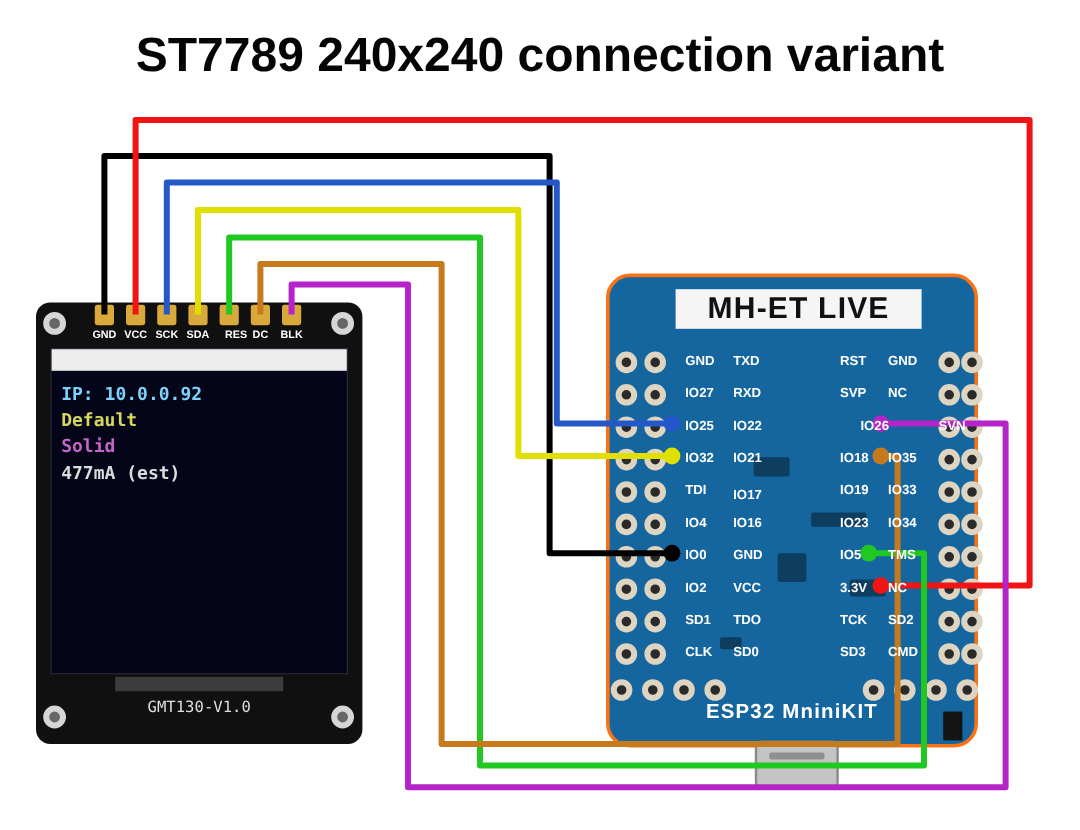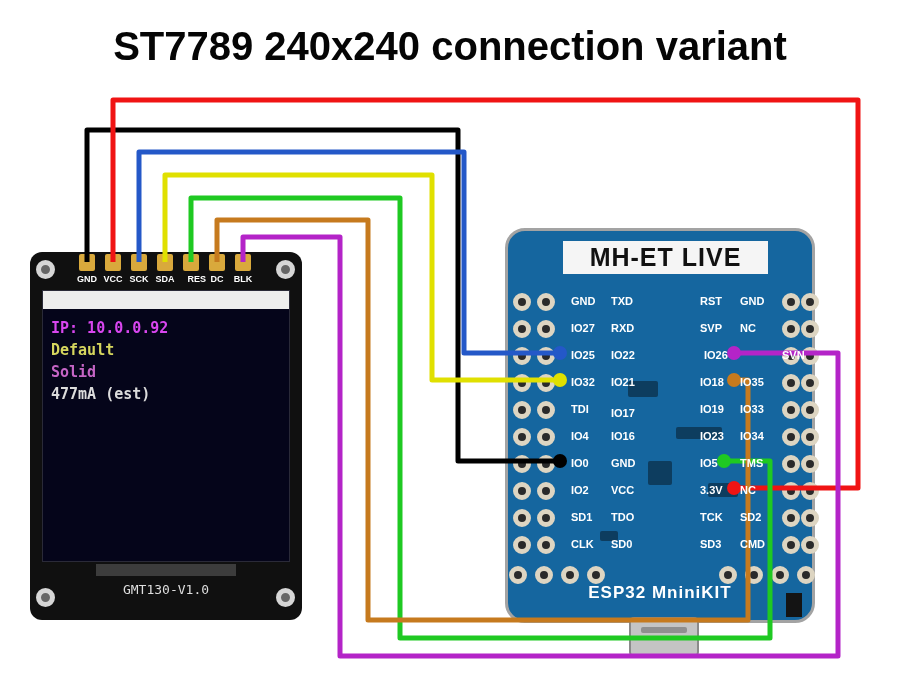--- a/index.html
+++ b/index.html
@@ -19,21 +19,21 @@
           border:1px solid #2a2a38;box-sizing:border-box;}
   .screen-topbar{position:absolute;left:0;top:0;width:100%;height:18px;background:#ededed;}
   .screen-lines{position:absolute;left:8px;top:26px;font-family:"DejaVu Sans Mono",monospace;
                 font-size:15px;font-weight:bold;line-height:22px;white-space:pre;}
   .flex-cable{position:absolute;left:66px;top:312px;width:140px;height:12px;background:#3c3c3c;}
   .display-caption{position:absolute;left:0;width:100%;text-align:center;color:#dedede;
                    font-family:"DejaVu Sans Mono",monospace;font-size:13px;}
 
   
   .esp-board{position:absolute;left:505px;top:228px;width:310px;height:395px;background:#15669f;
-             border:3px solid #a3a3a3;border-radius:20px;box-sizing:border-box;}
+             border:3px solid #f97316;border-radius:20px;box-sizing:border-box;}
   .esp-brand{position:absolute;left:55px;top:10px;width:205px;height:33px;background:#f5f5f5;
              color:#111;font-size:25px;font-weight:800;text-align:center;line-height:33px;letter-spacing:1px;}
   .esp-label{position:absolute;font-size:11px;font-weight:bold;color:#fff;z-index:6;white-space:nowrap;}
   .esp-hole{position:absolute;width:8px;height:8px;border-radius:50%;background:#2a2a2a;
             border:5px solid #ddd5c2;}
   .esp-name{position:absolute;left:0;top:352px;width:100%;text-align:center;color:#fff;
             font-size:17px;font-weight:bold;letter-spacing:1px;}
   .usb{position:absolute;left:121px;top:386px;width:70px;height:40px;background:#c4c4c4;
        border:2px solid #8a8a8a;border-radius:5px;box-sizing:border-box;}
   .usb-slot{position:absolute;left:10px;top:8px;width:46px;height:6px;background:#8f8f8f;border-radius:2px;}
@@ -51,21 +51,21 @@
   <div class="title">ST7789 240x240 connection variant</div>
 
   <div class="display-board" id="display-board">
     <div class="mhole" style="left:6px;top:8px;"></div>
     <div class="mhole" style="left:246px;top:8px;"></div>
     <div class="mhole" style="left:6px;top:336px;"></div>
     <div class="mhole" style="left:246px;top:336px;"></div>
 
     <div class="screen">
       <div class="screen-topbar"></div>
-      <div class="screen-lines" id="screen-lines"><div style="color: #d946ef;">IP: 10.0.0.92</div><div style="color: rgb(214, 214, 94);">Default</div><div style="color: rgb(197, 101, 197);">Solid</div><div style="color: rgb(220, 220, 220);">477mA (est)</div></div>
+      <div class="screen-lines" id="screen-lines"><div style="color: #7dd3fc;">IP: 10.0.0.92</div><div style="color: rgb(214, 214, 94);">Default</div><div style="color: rgb(197, 101, 197);">Solid</div><div style="color: rgb(220, 220, 220);">477mA (est)</div></div>
     </div>
 
     <div class="flex-cable"></div>
     <div class="display-caption" style="top:330px;">GMT130-V1.0</div>
   <div class="dpin" style="left: 49px;"></div>
       <span class="dpin-label" style="left: 42px;">GND</span>
       <div class="dpin" style="left: 75px;"></div>
       <span class="dpin-label" style="left: 68px;">VCC</span>
       <div class="dpin" style="left: 101px;"></div>
       <span class="dpin-label" style="left: 94px;">SCK</span>
@@ -134,21 +134,21 @@
       <div class="esp-hole" style="left: 5px; top: 305px;"></div>
       <div class="esp-hole" style="left: 29px; top: 305px;"></div>
       <span class="esp-label" style="left: 192px; top: 64px;">RST</span>
       <span class="esp-label" style="left: 232px; top: 64px;">GND</span>
       <div class="esp-hole" style="left: 274px; top: 62px;"></div>
       <div class="esp-hole" style="left: 293px; top: 62px;"></div>
       <span class="esp-label" style="left: 192px; top: 91px;">SVP</span>
       <span class="esp-label" style="left: 232px; top: 91px;">NC</span>
       <div class="esp-hole" style="left: 274px; top: 89px;"></div>
       <div class="esp-hole" style="left: 293px; top: 89px;"></div>
-      <span class="esp-label" style="left: 196px; top: 118px;">IO26</span>
+      <span class="esp-label" style="left: 209px; top: 118px;">IO26</span>
       <span class="esp-label" style="left: 232px; top: 118px; margin-left: 42px;">SVN</span>
       <div class="esp-hole" style="left: 274px; top: 116px;"></div>
       <div class="esp-hole" style="left: 293px; top: 116px;"></div>
       <span class="esp-label" style="left: 192px; top: 145px;">IO18</span>
       <span class="esp-label" style="left: 232px; top: 145px;">IO35</span>
       <div class="esp-hole" style="left: 274px; top: 143px;"></div>
       <div class="esp-hole" style="left: 293px; top: 143px;"></div>
       <span class="esp-label" style="left: 192px; top: 172px;">IO19</span>
       <span class="esp-label" style="left: 232px; top: 172px;">IO33</span>
       <div class="esp-hole" style="left: 274px; top: 170px;"></div>

